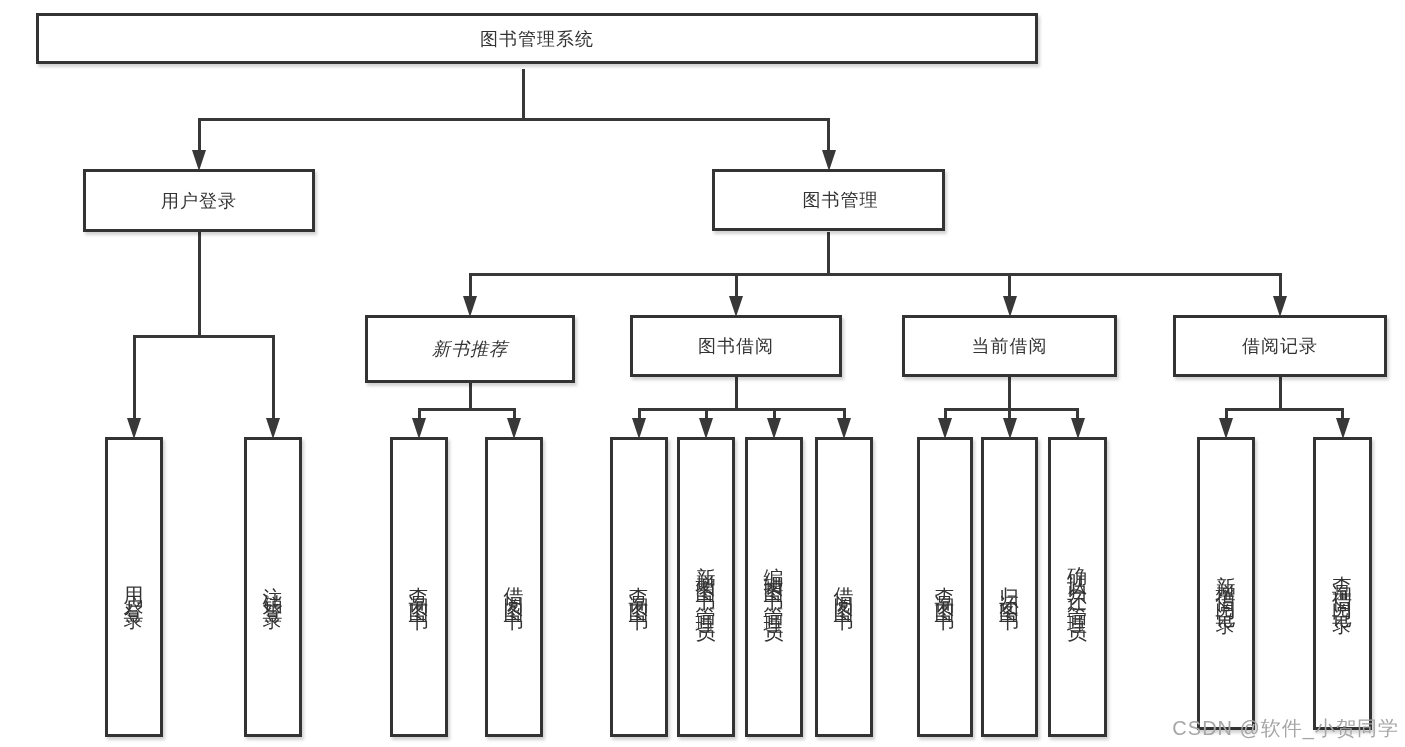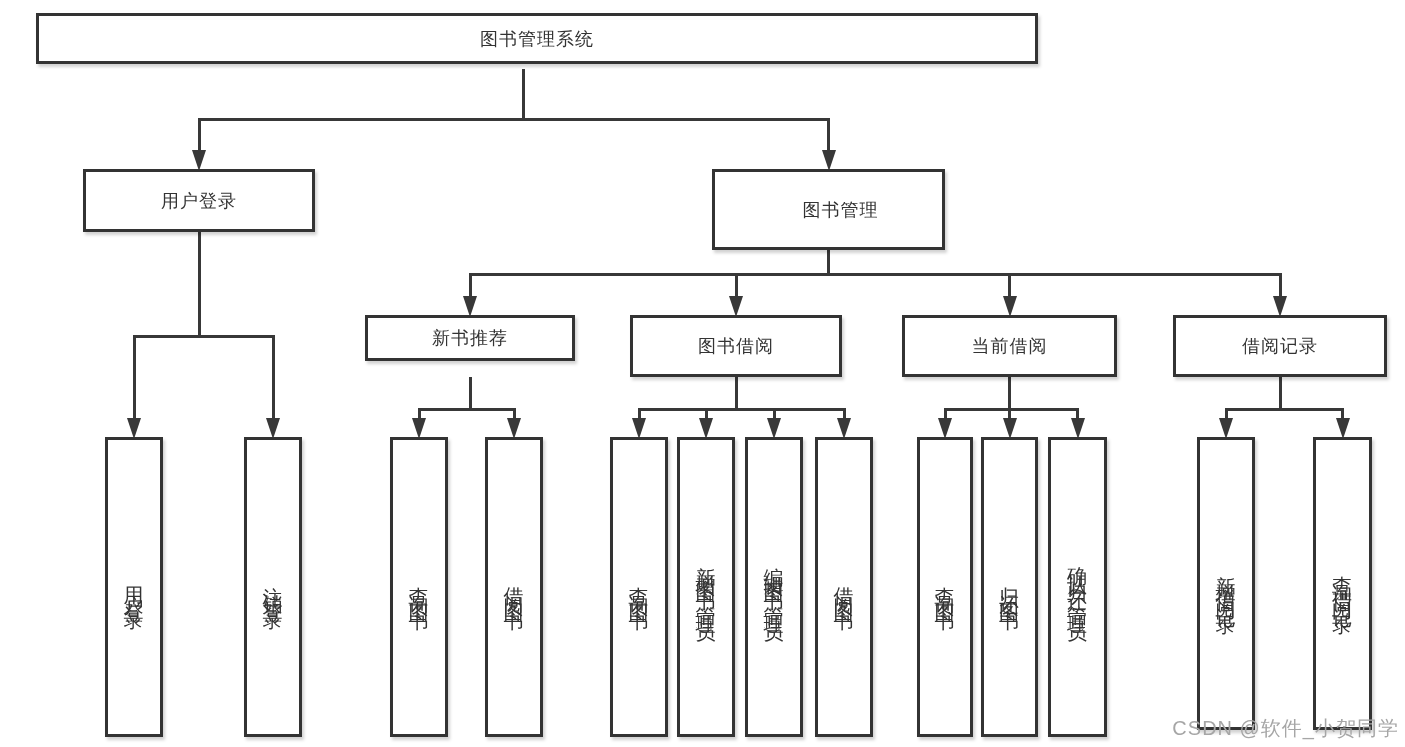--- a/index.html
+++ b/index.html
@@ -64,22 +64,22 @@
     white-space: nowrap;
   }
 </style>
 </head>
 <body>
 
 <div id="canvas">
   <span class="watermark">CSDN @软件_小贺同学</span>
 <div class="node h" style="left: 36px; top: 13px; width: 1002px; height: 51px;">图书管理系统</div>
     <div class="node h" style="left: 83px; top: 169px; width: 232px; height: 63px;">用户登录</div>
-    <div class="node h" style="left: 712px; top: 169px; width: 233px; height: 81px; padding-left: 24px;">图书管理</div>
-    <div class="node h" style="left: 365px; top: 315px; width: 210px; height: 46px;">新书推荐</div>
+    <div class="node h" style="left: 712px; top: 169px; width: 233px; height: 62px; padding-left: 24px;">图书管理</div>
+    <div class="node h" style="left: 365px; top: 315px; width: 210px; height: 68px; font-style: italic;">新书推荐</div>
     <div class="node h" style="left: 902px; top: 315px; width: 215px; height: 62px;">当前借阅</div>
     <div class="node h" style="left: 630px; top: 315px; width: 212px; height: 62px;">图书借阅</div>
     <div class="node h" style="left: 1173px; top: 315px; width: 214px; height: 62px;">借阅记录</div>
     <div class="node v" style="left: 105px; top: 437px; width: 58px; height: 300px;">用户登录</div>
     <div class="node v" style="left: 244px; top: 437px; width: 58px; height: 300px;">注销登录</div>
     <div class="node v" style="left: 390px; top: 437px; width: 58px; height: 300px;">查询图书</div>
     <div class="node v" style="left: 485px; top: 437px; width: 58px; height: 300px;">借阅图书</div>
     <div class="node v" style="left: 610px; top: 437px; width: 58px; height: 300px;">查询图书</div>
     <div class="node v" style="left: 677px; top: 437px; width: 58px; height: 300px;">新增图书（管理员）</div>
     <div class="node v" style="left: 745px; top: 437px; width: 58px; height: 300px;">编辑图书（管理员）</div>

